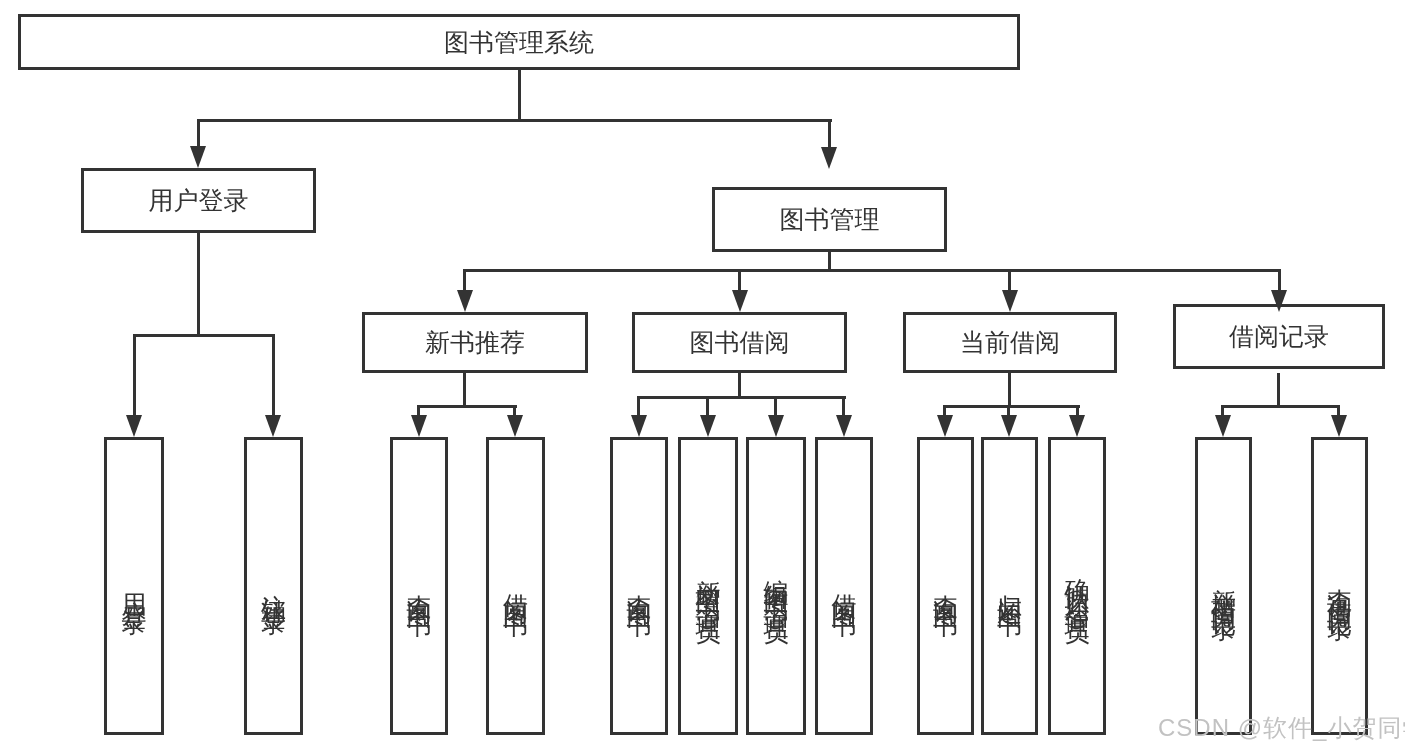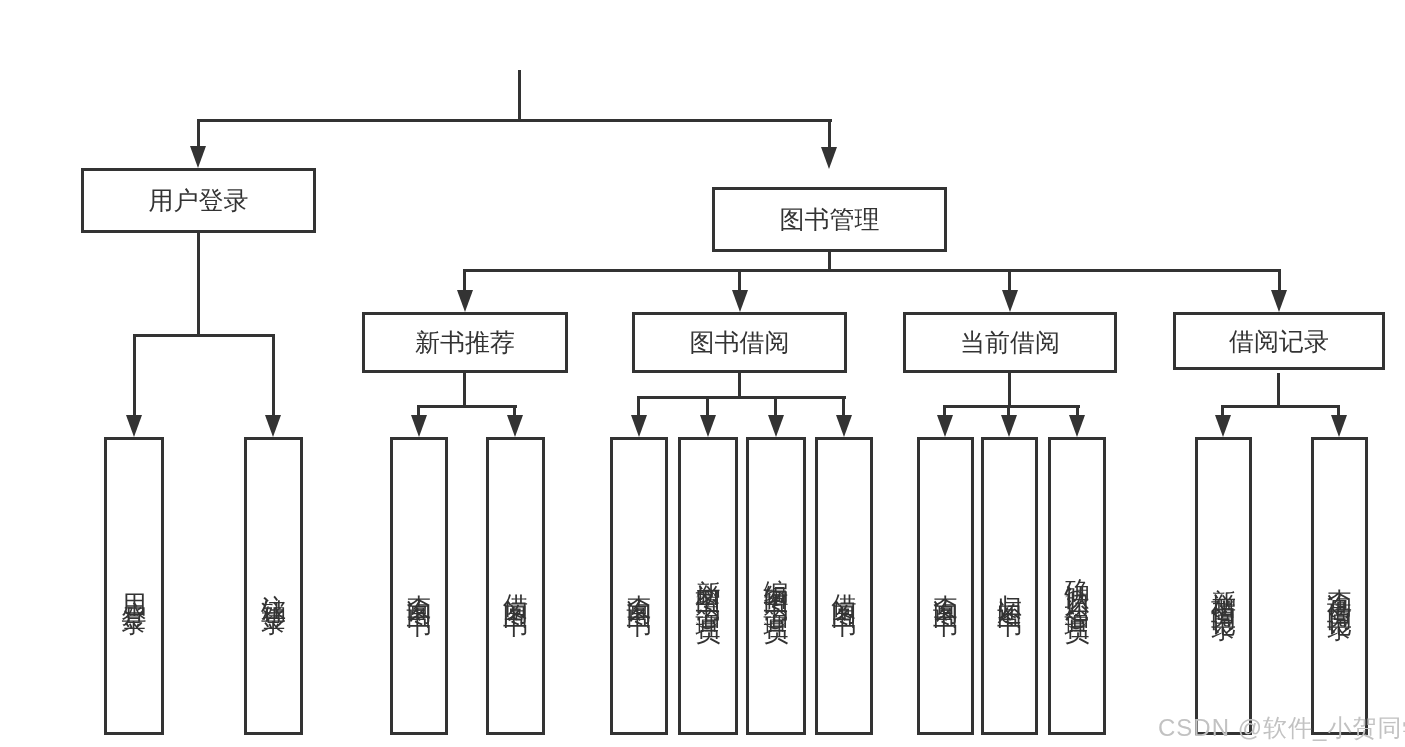--- a/index.html
+++ b/index.html
@@ -28,20 +28,21 @@
   .watermark{
     position:absolute;left:1158px;top:712px;z-index:6;white-space:nowrap;
     font-size:24px;color:var(--watermark,#c2c2c2);letter-spacing:1px;
   }
 </style>
 </head>
 <body>
 
 <div class="canvas">
 
+  <div class="box" style="left:18px;top:14px;width:1002px;height:56px">图书管理系统</div>
 
   <div class="ln v" style="left:518px;top:70px;height:51px"></div>
   <div class="ln h" style="left:197px;top:119px;width:635px"></div>
   <div class="ln v" style="left:197px;top:119px;height:31px"></div>
   <div class="ln v" style="left:828px;top:119px;height:31px"></div>
   <div class="arr" style="left:190px;top:146px"></div>
   <div class="arr" style="left:821px;top:147px"></div>
 
   <div class="box" style="left:81px;top:168px;width:235px;height:65px">用户登录</div>
   <div class="box" style="left:712px;top:187px;width:235px;height:65px">图书管理</div>
@@ -57,24 +58,24 @@
   <div class="ln h" style="left:463px;top:269px;width:818px"></div>
   <div class="ln v" style="left:463px;top:269px;height:23px"></div>
   <div class="ln v" style="left:738px;top:269px;height:23px"></div>
   <div class="ln v" style="left:1008px;top:269px;height:23px"></div>
   <div class="ln v" style="left:1278px;top:269px;height:23px"></div>
   <div class="arr" style="left:457px;top:290px"></div>
   <div class="arr" style="left:732px;top:290px"></div>
   <div class="arr" style="left:1002px;top:290px"></div>
   <div class="arr" style="left:1271px;top:290px"></div>
 
-  <div class="box" style="left:362px;top:312px;width:206px;height:61px">新书推荐</div>
+  <div class="box" style="left:362px;top:312px;width:226px;height:61px">新书推荐</div>
   <div class="box" style="left:632px;top:312px;width:215px;height:61px">图书借阅</div>
   <div class="box" style="left:903px;top:312px;width:214px;height:61px">当前借阅</div>
-  <div class="box" style="left:1173px;top:312px;width:212px;height:58px">借阅记录</div>
+  <div class="box" style="left:1173px;top:304px;width:212px;height:65px">借阅记录</div>
 
   <div class="ln v" style="left:463px;top:373px;height:35px"></div>
   <div class="ln h" style="left:417px;top:405px;width:100px"></div>
   <div class="ln v" style="left:417px;top:405px;height:14px"></div>
   <div class="ln v" style="left:513px;top:405px;height:14px"></div>
   <div class="arr" style="left:411px;top:415px"></div>
   <div class="arr" style="left:507px;top:415px"></div>
 
   <div class="ln v" style="left:738px;top:373px;height:26px"></div>
   <div class="ln h" style="left:637px;top:396px;width:209px"></div>

